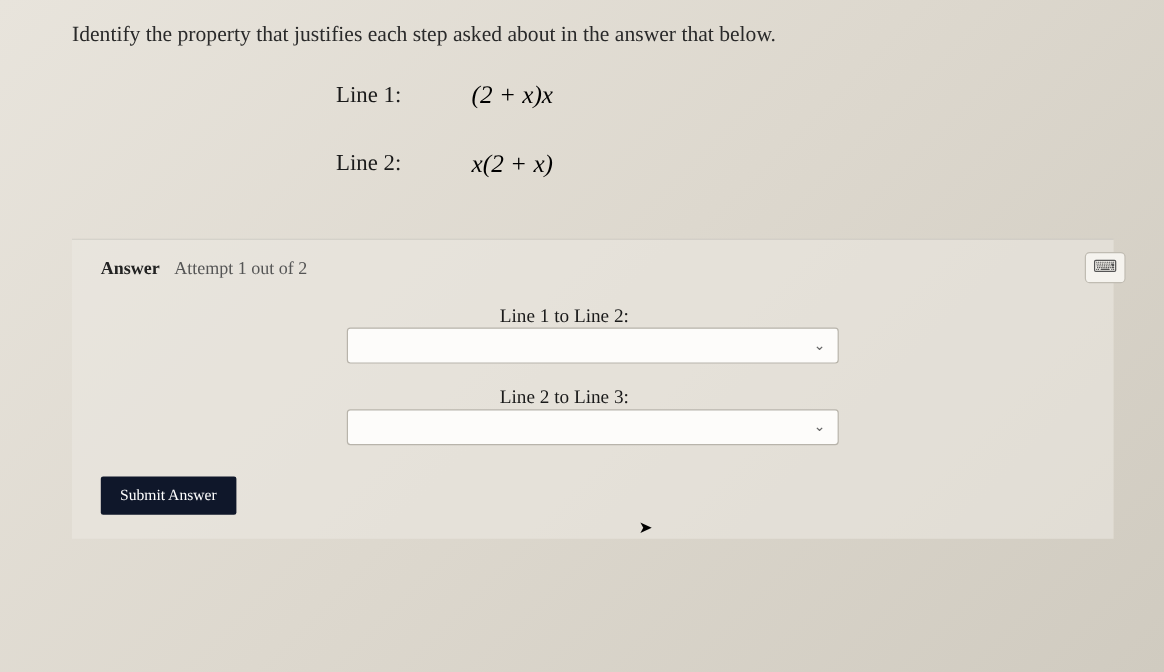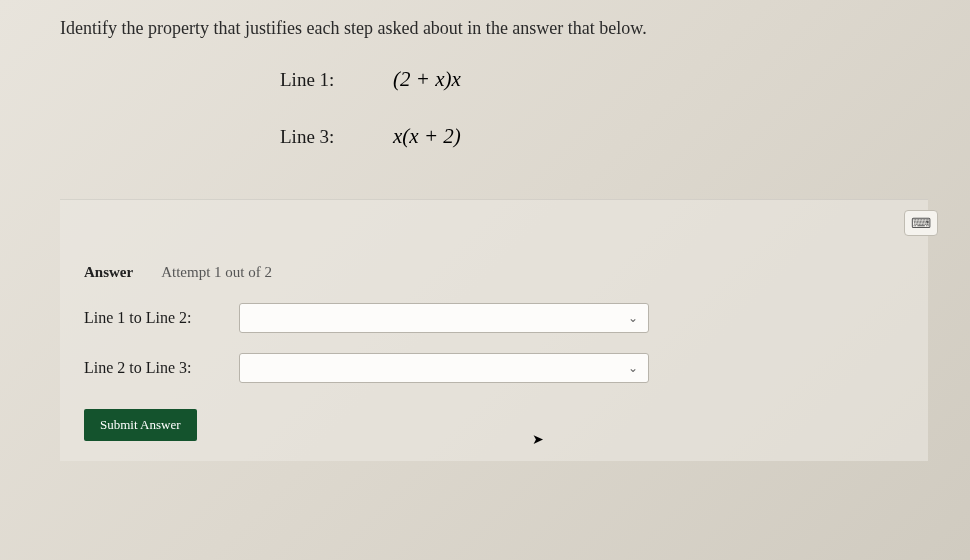--- a/index.html
+++ b/index.html
@@ -48,37 +48,37 @@
     .answer-panel {
       margin: 8px 42px 0 60px;
       background: rgba(235, 232, 225, 0.6);
       border-top: 1px solid rgba(0,0,0,0.08);
       padding: 16px 24px 20px 24px;
       position: relative;
     }
     .answer-header {
       display: flex;
       align-items: baseline;
-      gap: 28px;
+      gap: 12px;
       margin-bottom: 22px;
-      margin-top: 48px;
     }
     .answer-title {
       font-size: 15px;
       font-weight: bold;
       color: #222;
     }
     .attempt-text {
       font-size: 15px;
       color: #555;
     }
     .answer-row {
       display: flex;
       align-items: center;
       margin-bottom: 20px;
+      flex-direction: column;
     }
     .answer-label {
       font-size: 16px;
       color: #1a1a1a;
       width: 155px;
     }
     .dropdown {
       width: 410px;
       height: 30px;
       background: #fdfcfa;
@@ -92,21 +92,21 @@
     }
     .dropdown-chevron {
       position: absolute;
       right: 10px;
       top: 50%;
       transform: translateY(-50%);
       color: #666;
       font-size: 12px;
     }
     .submit-btn {
-      background: #14532d;
+      background: #0f172a;
       color: white;
       border: none;
       padding: 8px 16px;
       font-size: 13px;
       font-family: inherit;
       cursor: pointer;
       border-radius: 2px;
       margin-top: 6px;
     }
     .keypad-btn {
@@ -140,22 +140,22 @@
 
 <div class="question-area">
   <div class="prompt">Identify the property that justifies each step asked about in the answer that below.</div>
 
   <div class="lines-container">
     <div class="line-row">
       <span class="line-label">Line 1:</span>
       <span class="math-expr">(2 + x)x</span>
     </div>
     <div class="line-row">
-      <span class="line-label">Line 3:</span>
-      <span class="math-expr">x(x + 2)</span>
+      <span class="line-label">Line 2:</span>
+      <span class="math-expr">x(2 + x)</span>
     </div>
   </div>
 </div>
 
 <div class="answer-panel">
   <div class="keypad-btn">
     <span>⌨</span>
   </div>
   
   <div class="answer-header">

